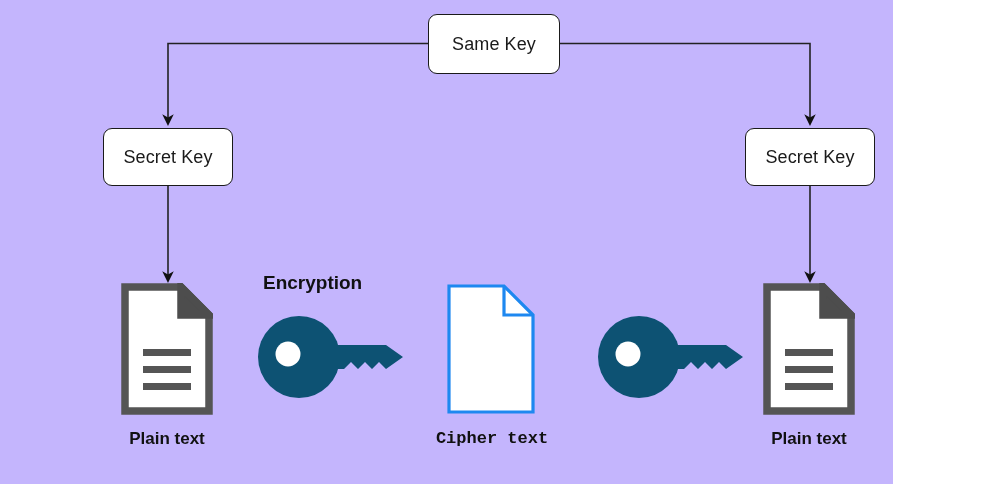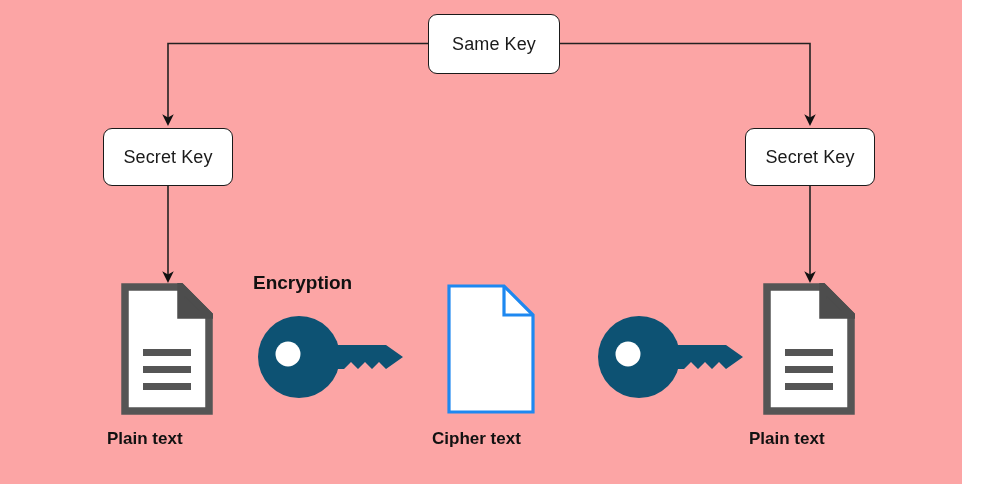--- a/index.html
+++ b/index.html
@@ -5,23 +5,23 @@
   html, body {
     margin: 0;
     padding: 0;
     background: #ffffff;
   }
   body {
     font-family: "Liberation Sans", sans-serif;
   }
   #stage {
     position: relative;
-    width: 962px;
+    width: 893px;
     height: 484px;
-    background: #fca5a5;
+    background: #c4b5fd;
     overflow: hidden;
   }
   #wiring {
     position: absolute;
     left: 0;
     top: 0;
     width: 1005px;
     height: 484px;
     pointer-events: none;
   }
@@ -65,34 +65,34 @@
   #doc-plain-right { left: 763px; top: 283px; width: 92px; height: 132px; }
   #key-encrypt     { left: 258px; top: 316px; width: 150px; height: 82px; }
   #key-decrypt     { left: 598px; top: 316px; width: 150px; height: 82px; }
 
   .caption {
     position: absolute;
     font-size: 17px;
     font-weight: bold;
     color: #111111;
     white-space: nowrap;
-    text-align: left;
+    text-align: center;
   }
   #cap-plain-left  { left: 107px; top: 429px; width: 120px; }
-  #cap-cipher      { left: 432px; top: 429px; width: 120px; }
+  #cap-cipher      { left: 432px; top: 429px; width: 120px; font-family: Liberation Mono, monospace; }
   #cap-plain-right { left: 749px; top: 429px; width: 120px; }
 
   .process-label {
     position: absolute;
     font-size: 19px;
     font-weight: bold;
     color: #111111;
     white-space: nowrap;
   }
-  #label-encryption { left: 253px; top: 272px; }
+  #label-encryption { left: 263px; top: 272px; }
   #label-decryption { left: 608px; top: 272px; }
 </style>
 </head>
 <body>
 
 <div id="stage">
 
   <svg id="wiring" viewBox="0 0 1005 484" xmlns="http://www.w3.org/2000/svg">
     <defs>
       <marker id="arrowhead" markerWidth="9" markerHeight="9" refX="4.2" refY="4.2" orient="auto" markerUnits="strokeWidth">

